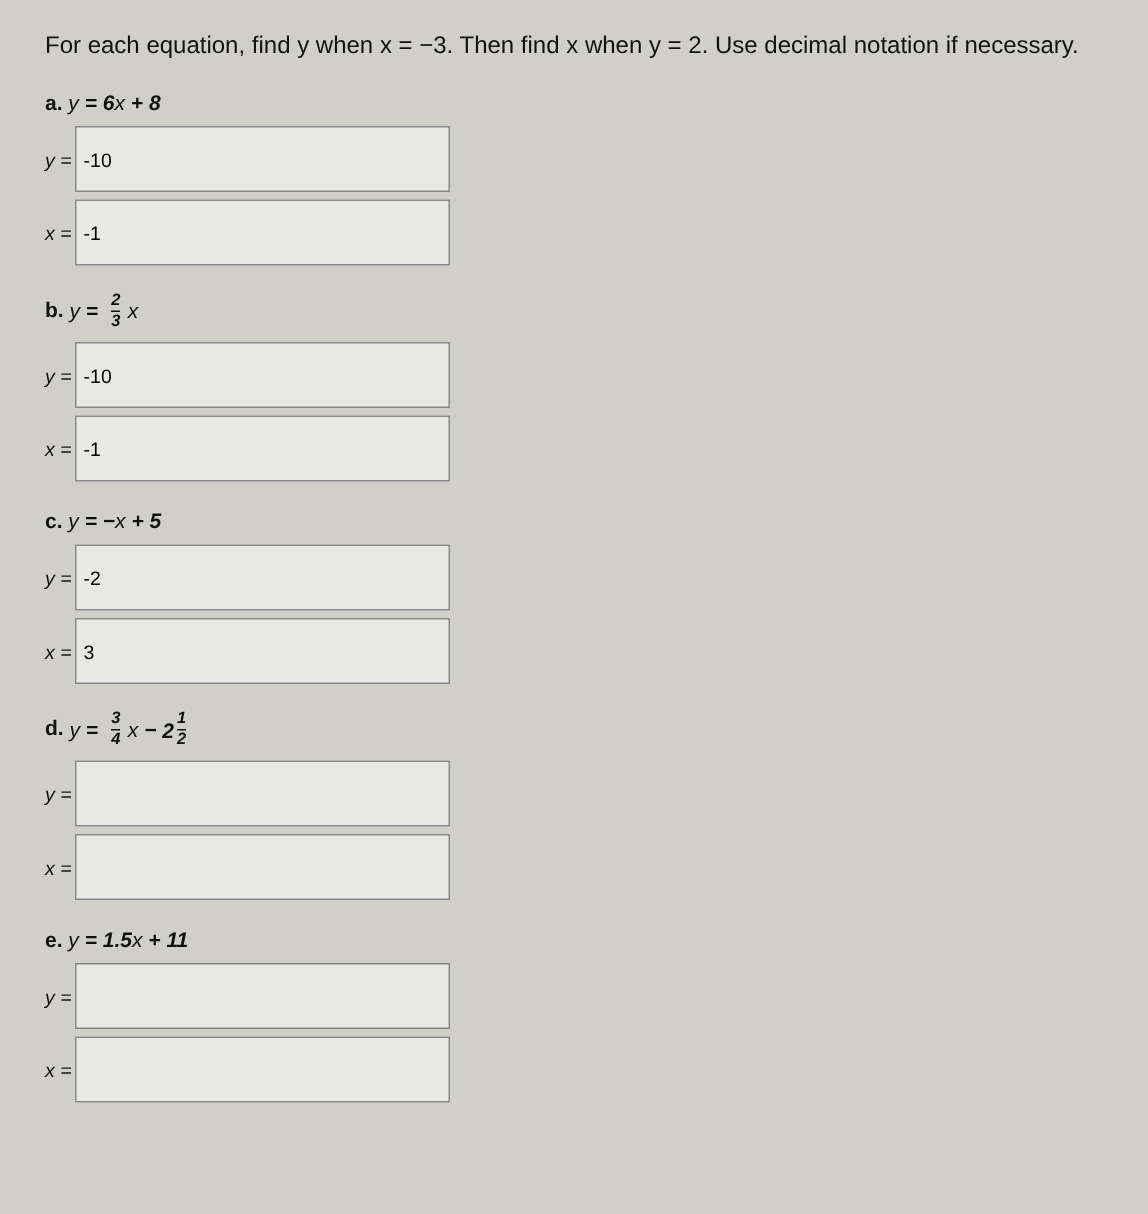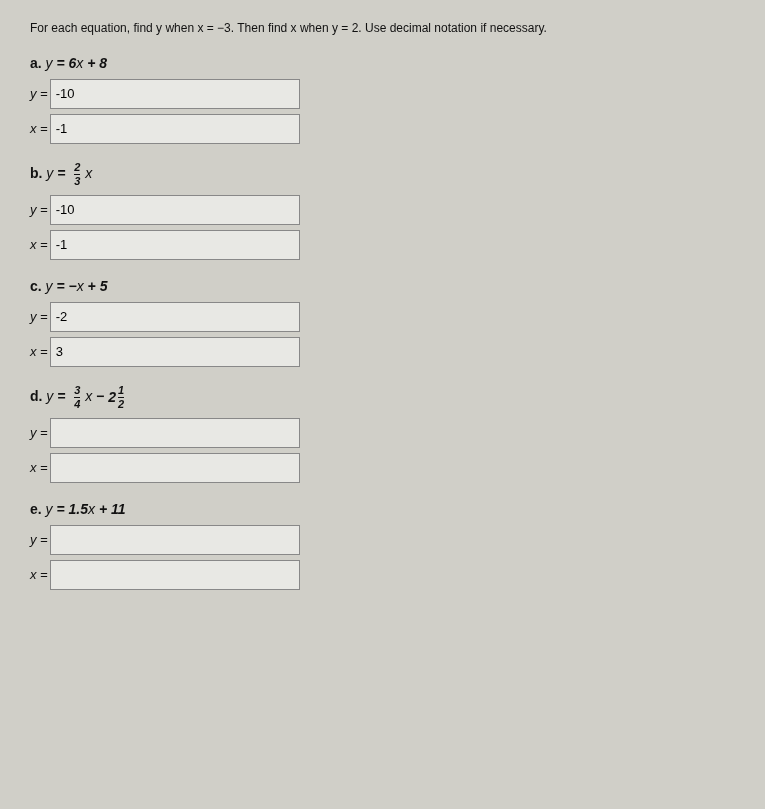--- a/index.html
+++ b/index.html
@@ -11,21 +11,21 @@
     body {
       background-color: #d0cfc8;
       font-family: 'Times New Roman', Times, serif;
       width: 765px;
       min-height: 809px;
       padding: 20px 30px;
       color: #111;
     }
 
     .instruction {
-      font-size: 12px;
+      font-size: 16px;
       margin-bottom: 18px;
       line-height: 1.4;
       font-family: Arial, sans-serif;
       color: #111;
     }
 
     .problem-section {
       margin-bottom: 18px;
     }
 
@@ -56,21 +56,21 @@
       font-family: Arial, sans-serif;
       font-style: italic;
       margin-right: 2px;
       white-space: nowrap;
       color: #111;
     }
 
     .answer-input {
       border: 1px solid #888;
       background-color: #e8e8e4;
-      height: 30px;
+      height: 44px;
       width: 250px;
       padding: 2px 5px;
       font-size: 13px;
       font-family: Arial, sans-serif;
       outline: none;
     }
 
     .fraction {
       display: inline-flex;
       flex-direction: column;

